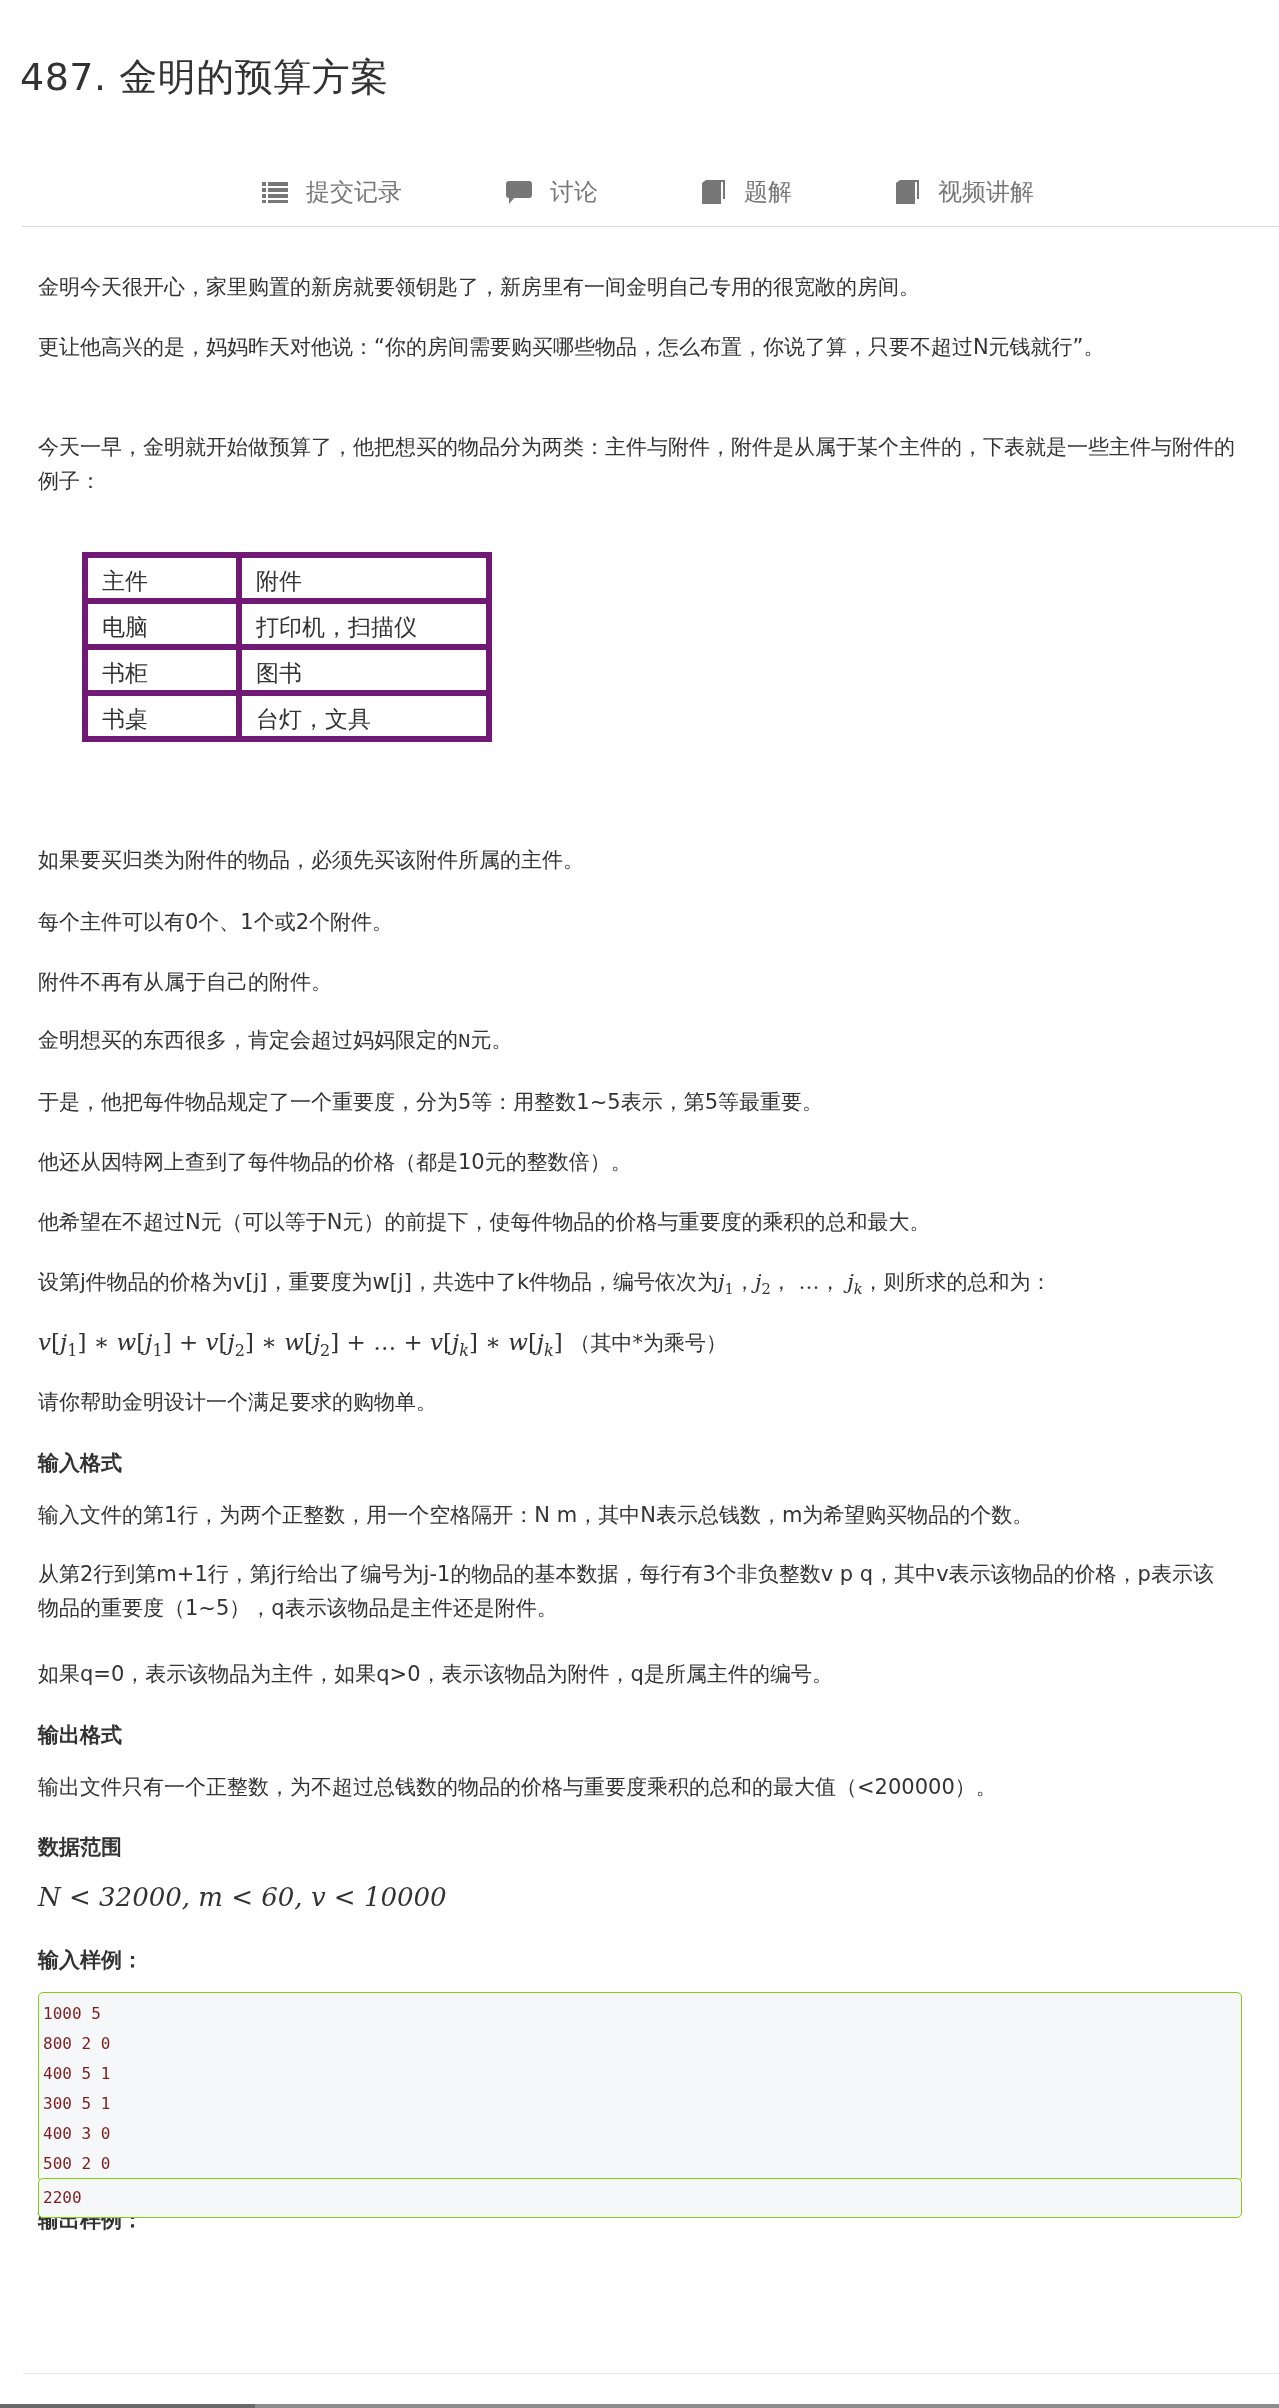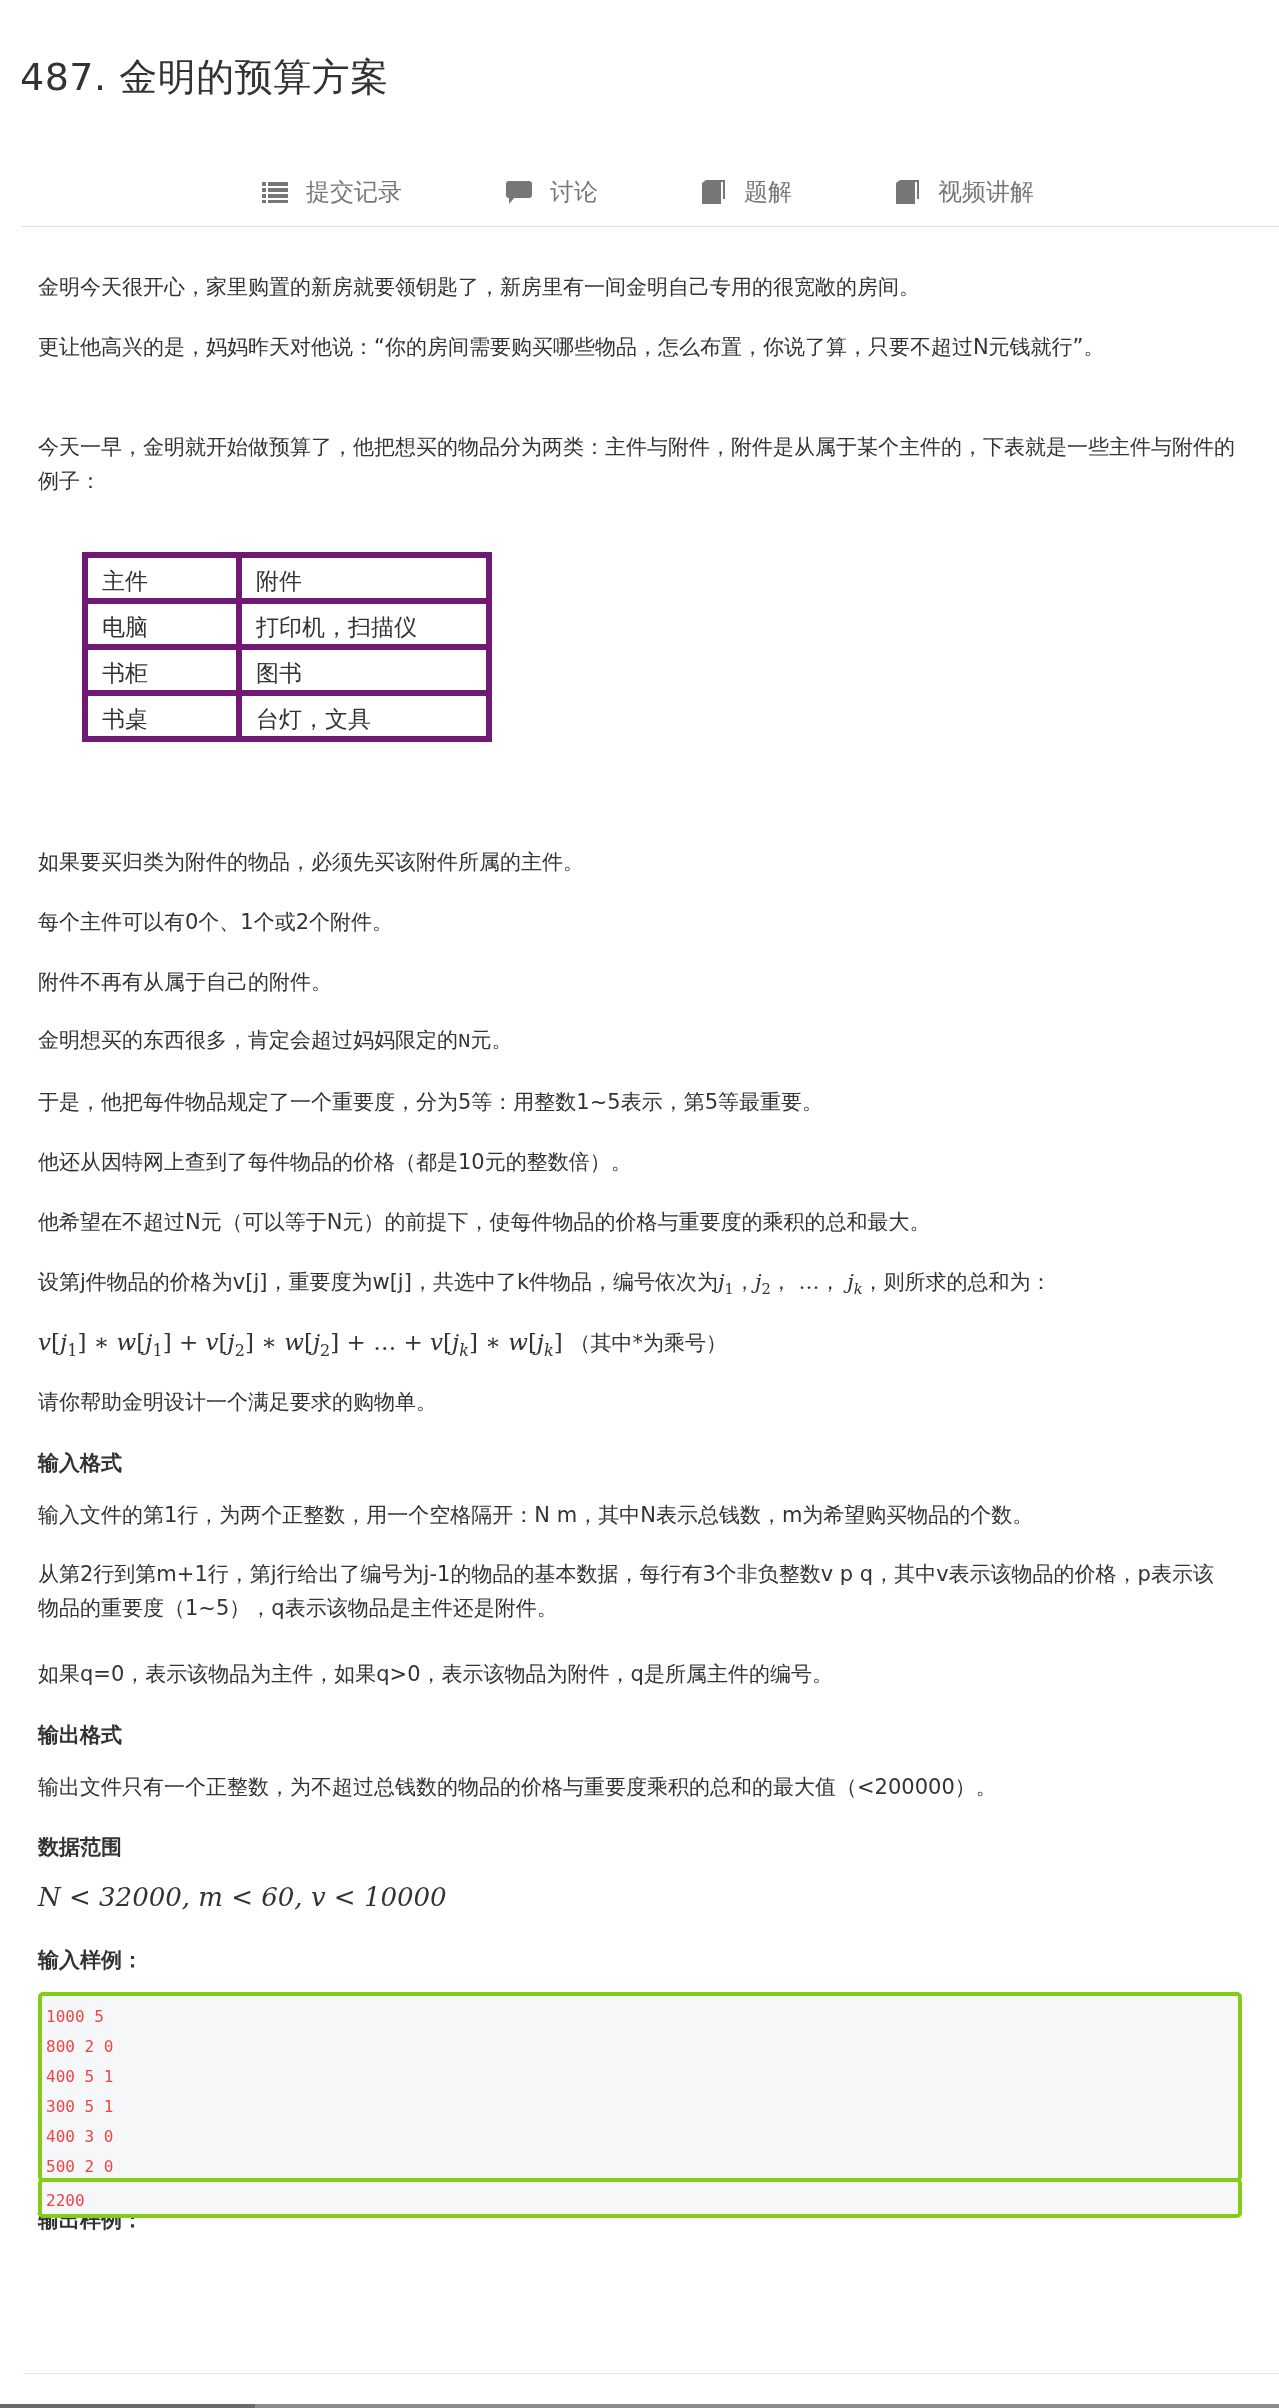--- a/index.html
+++ b/index.html
@@ -44,24 +44,24 @@
     vertical-align: middle;
   }
   table.ex td.c1 { width: 154px; border-right: 3px solid #222; }
   table.ex td.c2 { width: 250px; }
   table.ex tr.thick td { border-bottom: 3px solid #222; }
   .math { font-family: "DejaVu Serif", "Liberation Serif", serif; font-style: italic; }
   .math .n { font-style: normal; }
   .math sub { font-size: 0.7em; }
   .codebox {
     position: absolute; left: 0; width: 1204px;
-    background: #f6f7f9; border: 4px solid #84cc16; border-radius: 5px;
+    background: #f6f7f9; border: 1px solid #84cc16; border-radius: 5px;
     box-sizing: border-box; padding: 6px 4px;
     font-family: "DejaVu Sans Mono", "Liberation Mono", monospace;
-    font-size: 16px; line-height: 30px; color: #ef4444; white-space: pre;
+    font-size: 16px; line-height: 30px; color: #7f1d1d; white-space: pre;
   }
   .bottom-rule {
     position: absolute; left: 23px; top: 2373px; width: 1256px; height: 1px; background: #e6e6e6;
   }
   .bottom-bar {
     position: absolute; left: 0; top: 2404px; width: 1279px; height: 4px; background: #8c8c8c;
   }
   .bottom-bar .thumb {
     position: absolute; left: 0; top: 0; width: 255px; height: 4px; background: #6a6a6a;
   }
@@ -135,21 +135,21 @@
       <td class="c1">书柜</td>
       <td class="c2">图书</td>
     </tr>
     <tr>
       <td class="c1">书桌</td>
       <td class="c2">台灯，文具</td>
     </tr>
   </tbody>
     </table>
 
-  <p class="p" style="top:575px;">如果要买归类为附件的物品，必须先买该附件所属的主件。</p>
+  <p class="p" style="top:575px;font-family:Liberation Mono, monospace;">如果要买归类为附件的物品，必须先买该附件所属的主件。</p>
   <p class="p" style="top:635px;">每个主件可以有0个、1个或2个附件。</p>
   <p class="p" style="top:695px;">附件不再有从属于自己的附件。</p>
   <p class="p" style="top:755px;font-family:Liberation Mono, monospace;">金明想买的东西很多，肯定会超过妈妈限定的N元。</p>
   <p class="p" style="top:815px;">于是，他把每件物品规定了一个重要度，分为5等：用整数1~5表示，第5等最重要。</p>
   <p class="p" style="top:875px;">他还从因特网上查到了每件物品的价格（都是10元的整数倍）。</p>
   <p class="p" style="top:935px;">他希望在不超过N元（可以等于N元）的前提下，使每件物品的价格与重要度的乘积的总和最大。</p>
   <p class="p" style="top:995px;">
     <span>设第j件物品的价格为v[j]，重要度为w[j]，共选中了k件物品，编号依次为</span><span class="math">j<sub class="n">1</sub><span class="n">，</span>j<sub class="n">2</sub><span class="n">，</span> <span class="n">…</span><span class="n">，</span> j<sub>k</sub></span><span>，则所求的总和为：</span>
   </p>
   <p class="p" style="top:1055px;">

